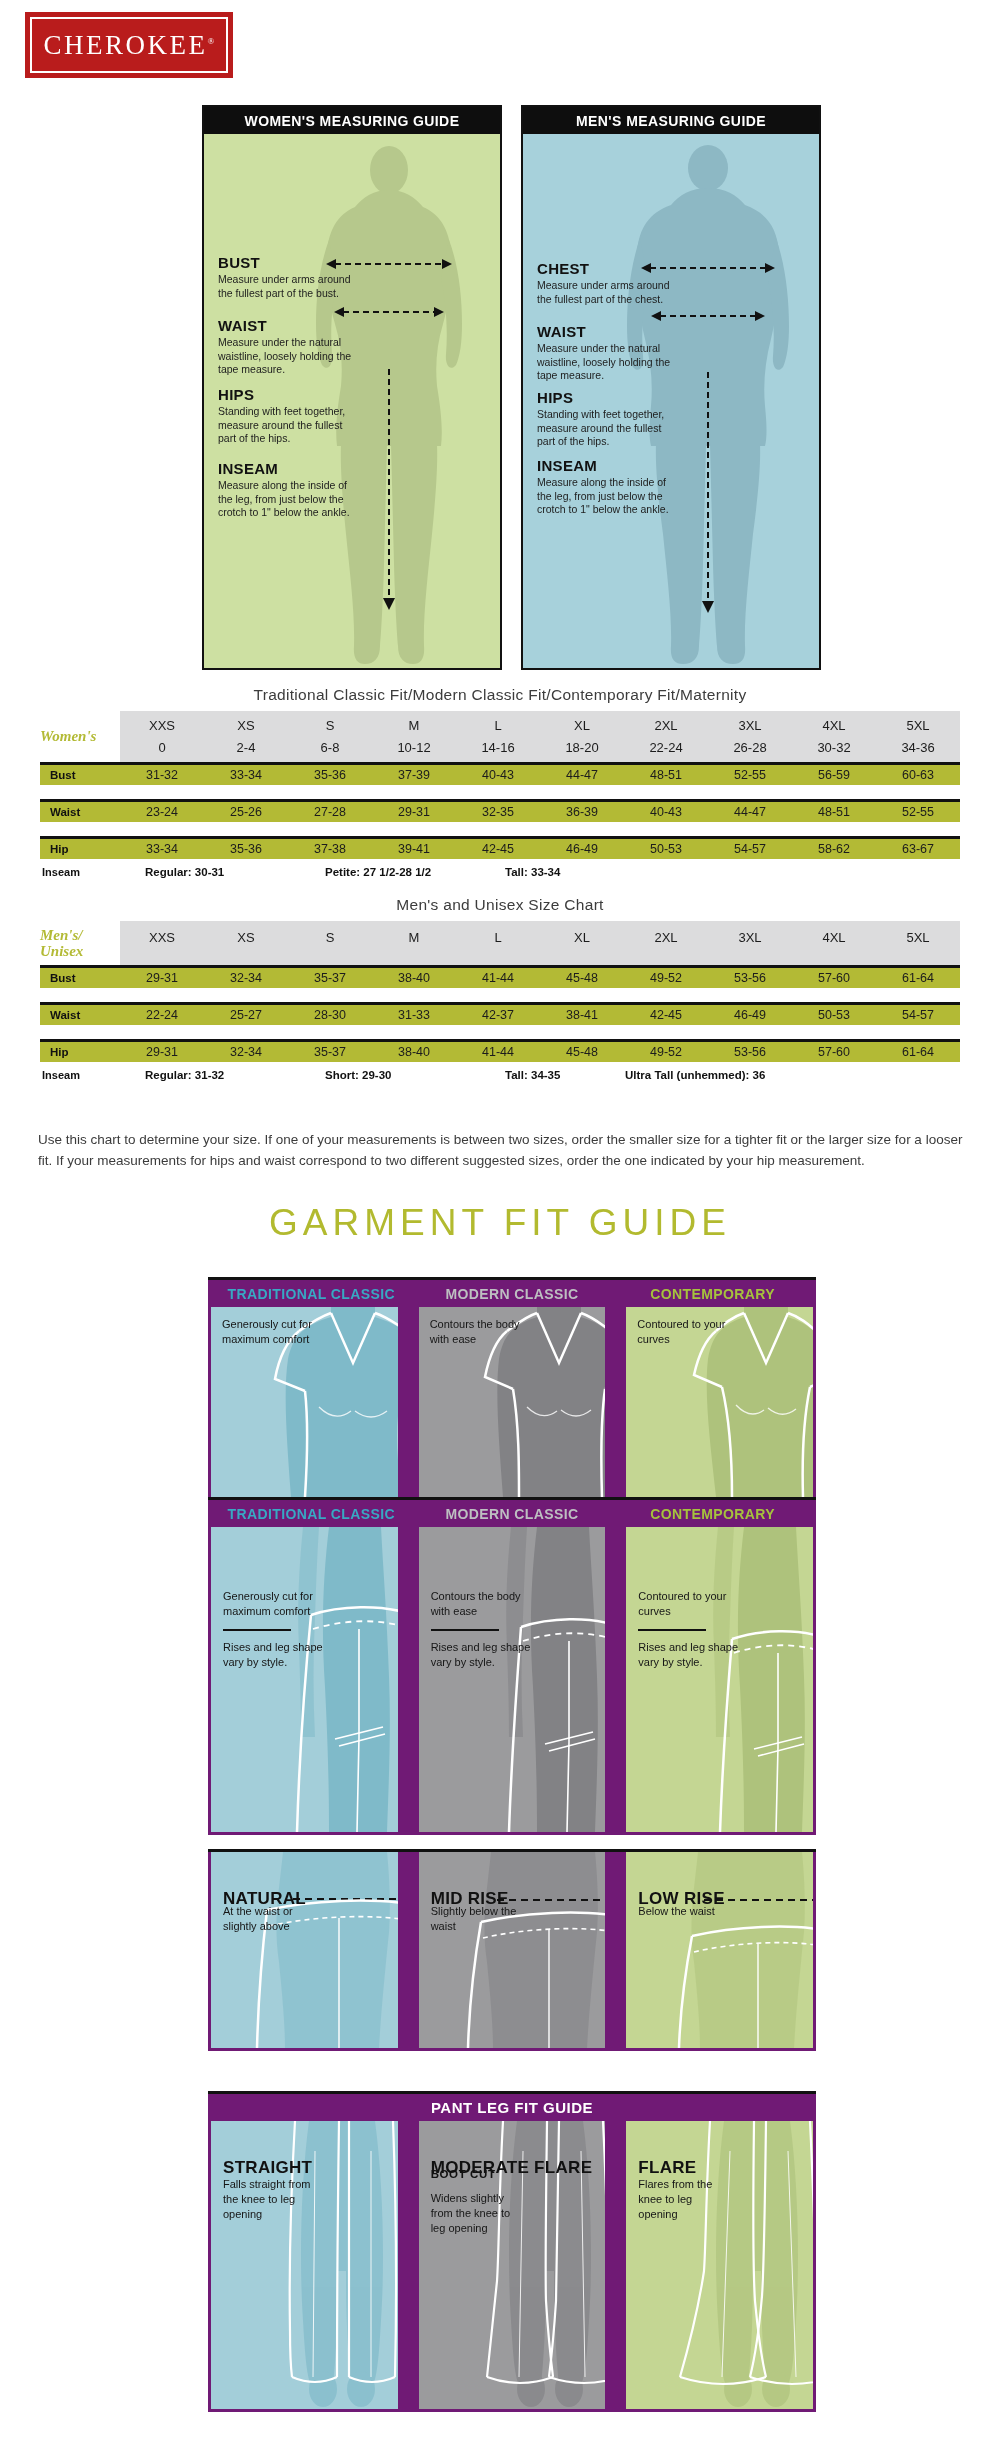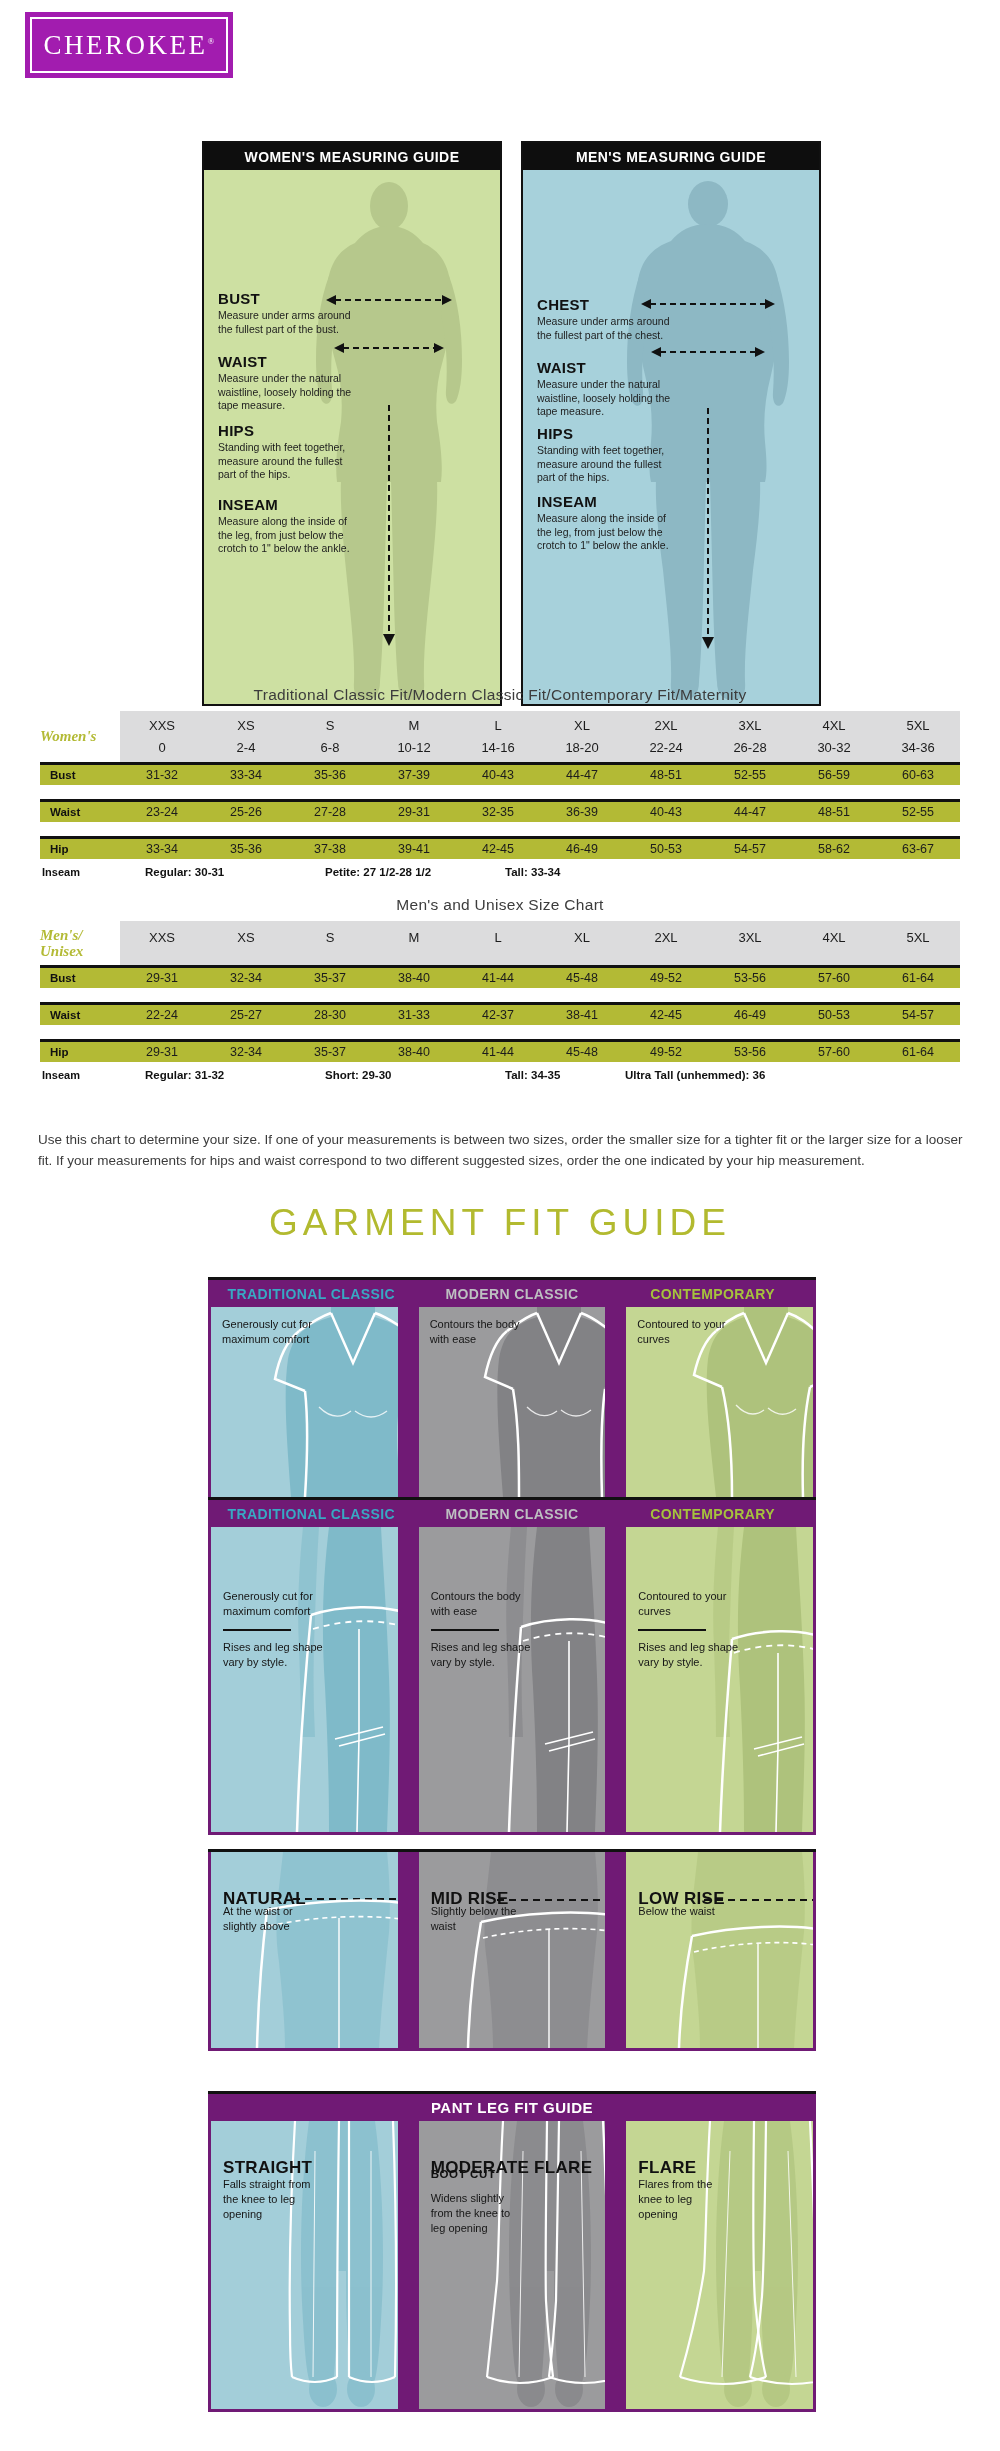--- a/index.html
+++ b/index.html
@@ -2,29 +2,29 @@
 <html><head>
 <meta charset="utf-8">
 <style>
   * { margin:0; padding:0; box-sizing:border-box; }
   html,body { background:#ffffff; }
   body { font-family:"Liberation Sans", sans-serif; }
   .page { position:relative; width:1000px; height:2451px; background:#fff; overflow:hidden; }
 
   
   .logo { position:absolute; left:25px; top:12px; width:208px; height:66px;
-          background:#a21caf; padding:5px; }
+          background:#b91c1c; padding:5px; }
   .logo-inner { width:100%; height:100%; border:2px solid #fff; display:flex;
                 align-items:center; justify-content:center; }
   .logo-text { color:#fff; font-family:"Liberation Serif", serif; font-size:27px;
                letter-spacing:2.5px; font-weight:400; }
   .logo-text sup { font-size:9px; letter-spacing:0; }
 
   
-  .guide { position:absolute; top:105px; width:300px; height:565px; border:2px solid #111;margin-top:36px; }
+  .guide { position:absolute; top:105px; width:300px; height:565px; border:2px solid #111; }
   .guide.women { left:202px; }
   .guide.men   { left:521px; }
   .guide-header { height:27px; background:#0e0e0e; color:#fff; font-weight:bold;
                   font-size:14px; letter-spacing:0.4px; display:flex; align-items:center;
                   justify-content:center; }
   .guide-body { position:relative; width:100%; height:534px; overflow:hidden; }
   .guide.women .guide-body { background:#cde0a2; }
   .guide.men   .guide-body { background:#a7d1db; }
   .guide-svg { position:absolute; left:0; top:0; }
   .guide.women .fig { fill:#b6c88c; }

